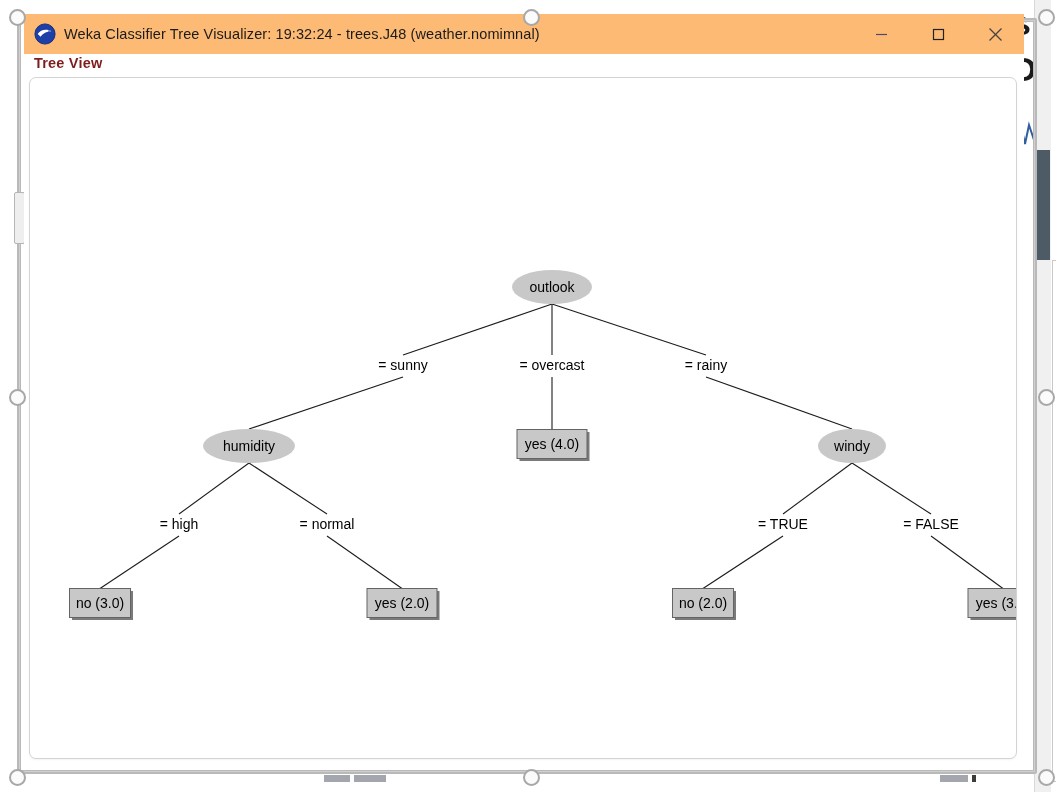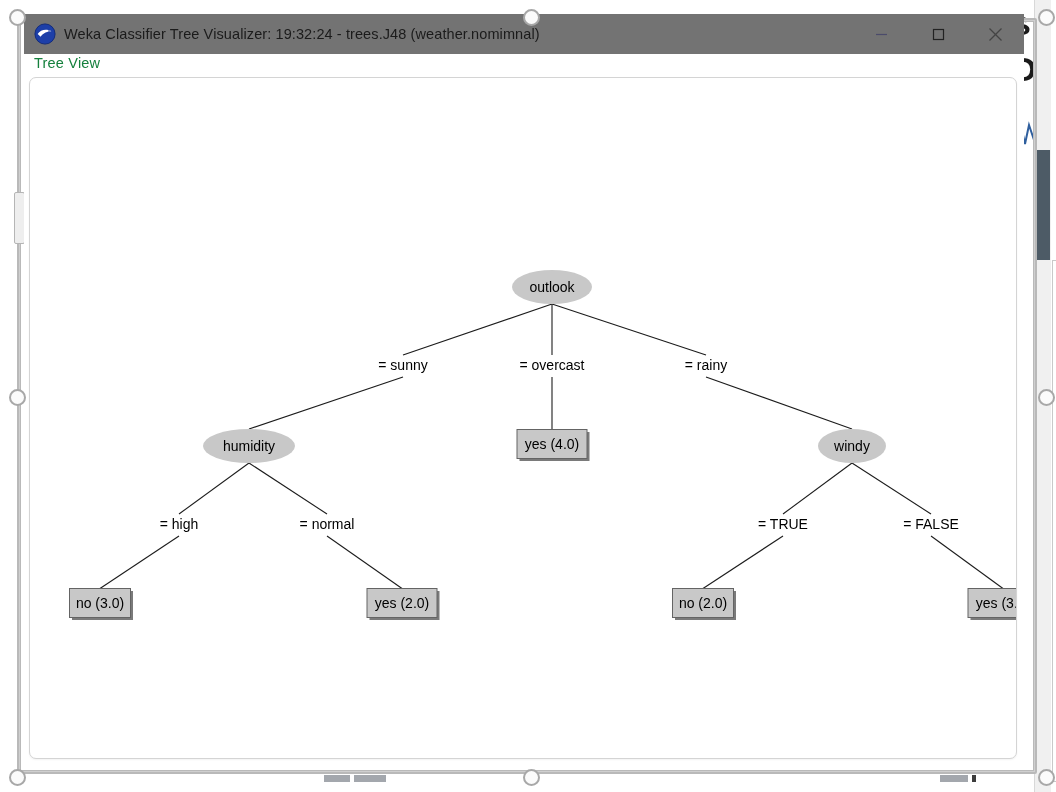--- a/index.html
+++ b/index.html
@@ -124,21 +124,21 @@
     position: absolute;
     left: 24px; top: 14px;
     width: 1000px; height: 755px;
     background: #ffffff;
     box-sizing: border-box;
     z-index: 20;
   }
   #titlebar {
     position: relative;
     height: 40px;
-    background: #737373;
+    background: #fdba74;
     display: flex;
     align-items: center;
     border-bottom: 1px solid #ffffff;
   }
   #weka-icon {
     width: 22px; height: 22px;
     margin-left: 10px;
     margin-right: 8px;
     flex: 0 0 auto;
   }
@@ -161,22 +161,22 @@
     background: transparent;
     border: none;
     cursor: default;
   }
   .win-btn svg { display: block; }
 
   #treeview-label {
     position: absolute;
     left: 10px; top: 41px;
     font-size: 14.5px;
-    font-weight: normal;
-    color: #15803d;
+    font-weight: bold;
+    color: #7f1d1d;
     letter-spacing: 0.2px;
   }
 
   #canvas-panel {
     position: absolute;
     left: 5px;
     top: 63px;
     width: 988px;
     height: 682px;
     background: #ffffff;

